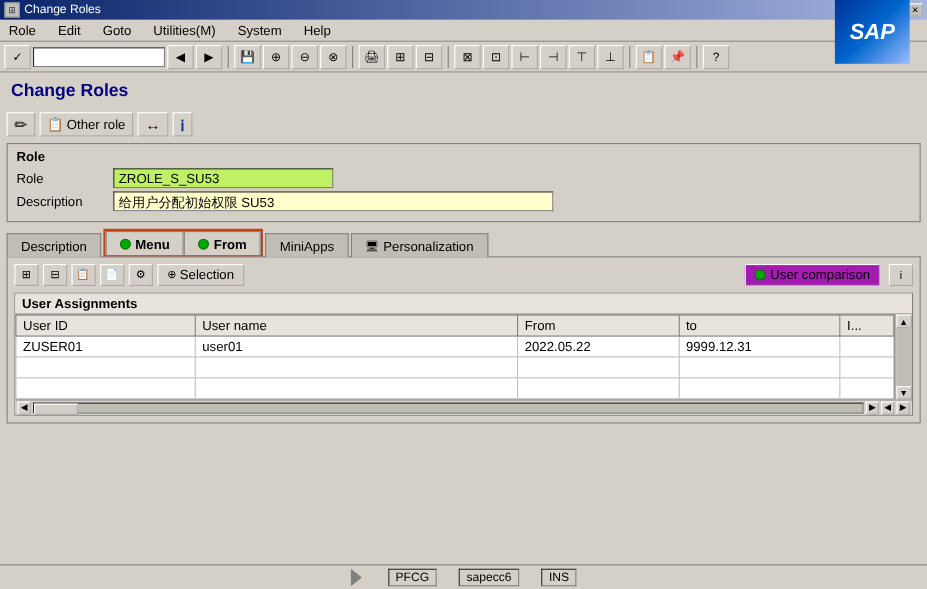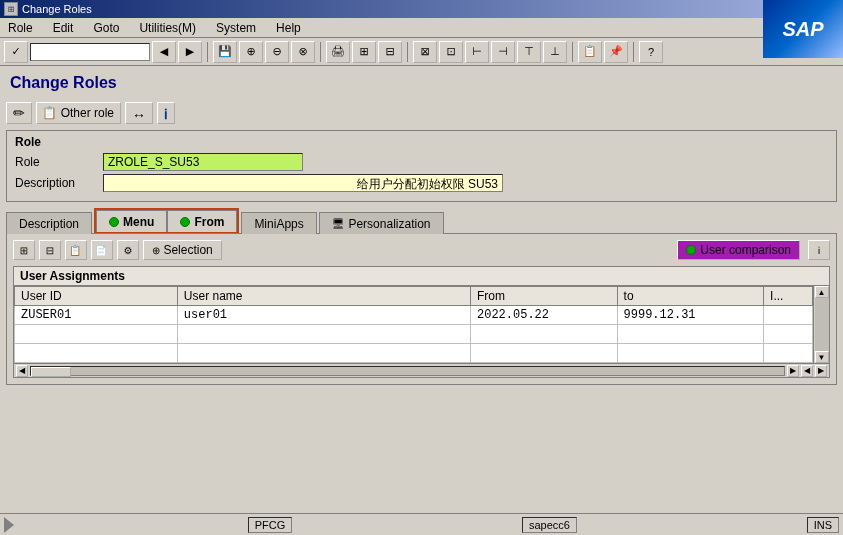--- a/index.html
+++ b/index.html
@@ -185,21 +185,20 @@
       height: 18px;
       min-width: 200px;
     }
     .field-value-yellow {
       background: #ffffcc;
       border: 1px inset #808080;
       padding: 1px 4px;
       font-size: 12px;
       height: 18px;
       min-width: 400px;
-      text-align: right;
     }
 
     
     .tabs-container {
       display: flex;
       align-items: flex-end;
       margin-bottom: 0;
       gap: 2px;
     }
     .tab {
@@ -307,21 +306,20 @@
       text-align: left;
     }
     .assignments-table td {
       border: 1px solid #c0c0c0;
       padding: 2px 6px;
       font-size: 12px;
       height: 18px;
     }
     .assignments-table tr:first-child td {
       background: #ffffee;
-      font-family: Liberation Mono, monospace;
     }
     .assignments-table tr.data-row td {
       background: white;
     }
 
     
     .h-scrollbar {
       height: 14px;
       background: #d4d0c8;
       border-top: 1px solid #808080;
@@ -355,21 +353,21 @@
     .status-bar {
       position: fixed;
       bottom: 0;
       left: 0;
       width: 843px;
       height: 22px;
       background: #d4d0c8;
       border-top: 1px solid #808080;
       display: flex;
       align-items: center;
-      justify-content: space-between;
+      justify-content: center;
       padding: 0 4px;
       gap: 20px;
     }
     .status-item {
       padding: 1px 6px;
       border: 1px inset #808080;
       font-size: 11px;
       background: #d4d0c8;
       height: 16px;
       display: flex;
@@ -391,21 +389,21 @@
     <div class="title-bar-icon">⊞</div>
     <span class="title-bar-text">Change Roles</span>
   </div>
   <div class="title-bar-buttons">
     <div class="title-btn">─</div>
     <div class="title-btn">□</div>
     <div class="title-btn">✕</div>
   </div>
 </div>
 
-<div class="sap-logo" style="position:absolute;top:0;right:0;width:80px;height:58px;">
+<div class="sap-logo" style="position:absolute;top:0;right:16px;width:68px;height:58px;">
   <span>SAP</span>
 </div>
 
 <div class="menu-bar">
   <span class="menu-item">Role</span>
   <span class="menu-item">Edit</span>
   <span class="menu-item">Goto</span>
   <span class="menu-item">Utilities(M)</span>
   <span class="menu-item">System</span>
   <span class="menu-item">Help</span>

